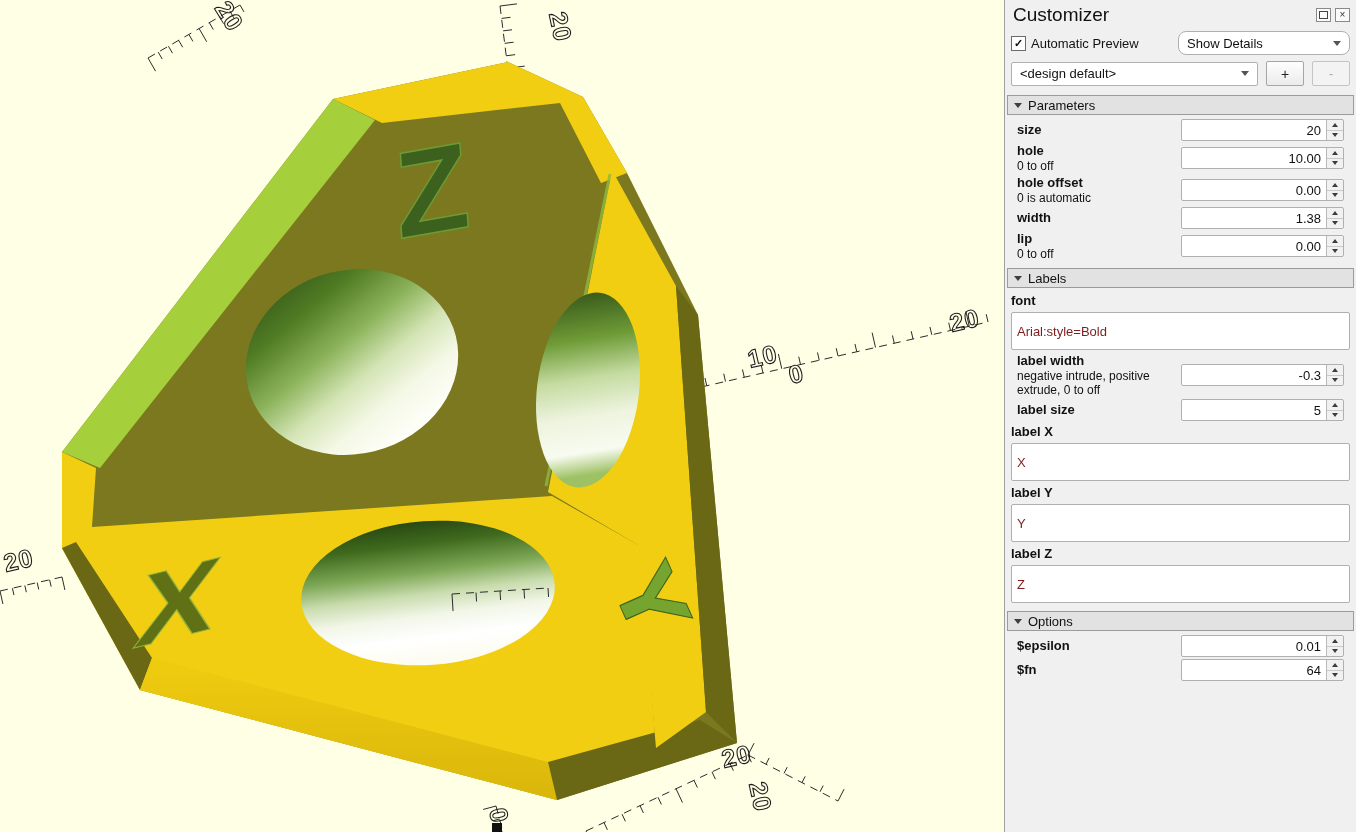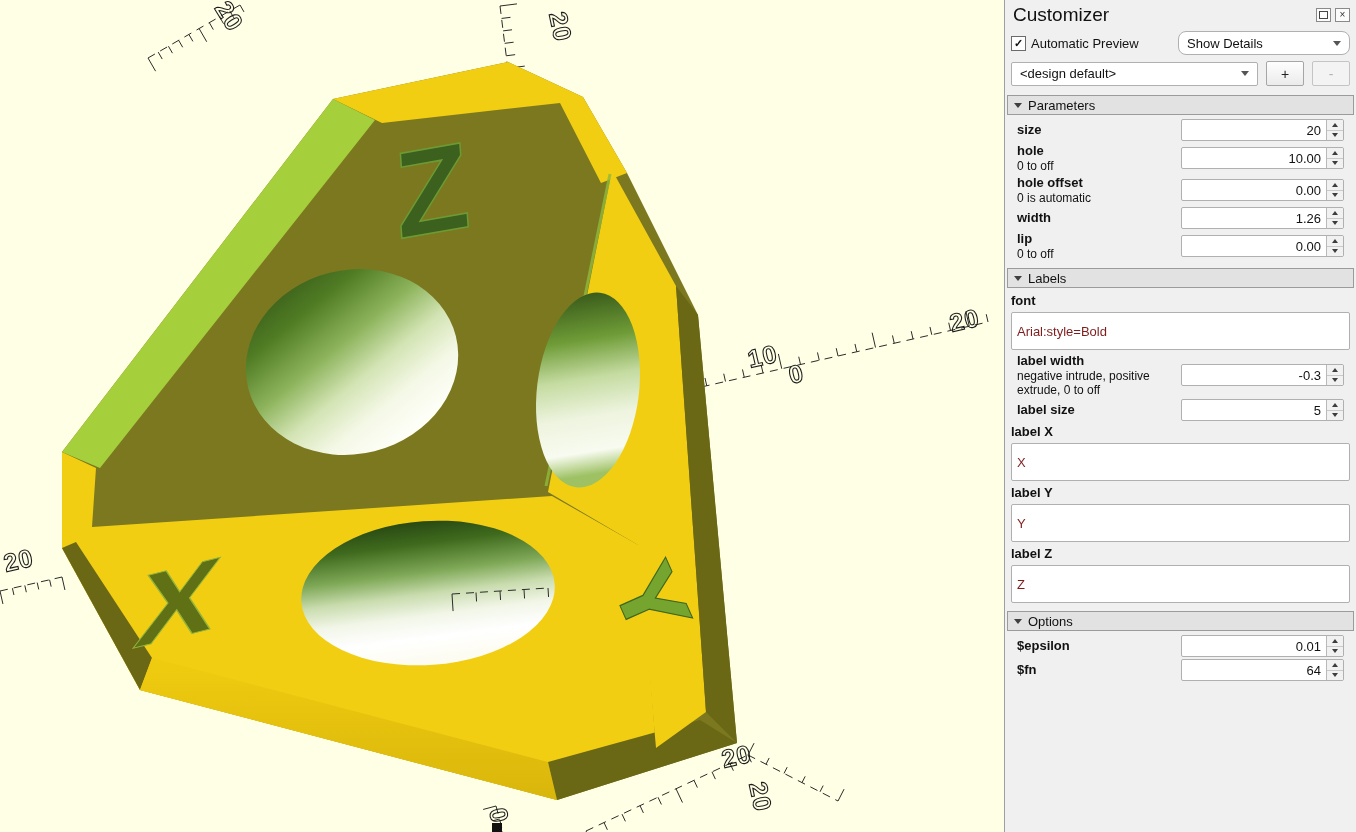--- a/index.html
+++ b/index.html
@@ -281,21 +281,21 @@
               <span class="sb up"></span>
               <span class="sb dn"></span>
             </span>
           </div>
         </div>
         <div class="prow">
           <div class="pl">
             <div class="pname">width</div>
           </div>
           <div class="spin">
-            <span class="sval">1.26</span>
+            <span class="sval">1.38</span>
             <span class="sbtns">
               <span class="sb up"></span>
               <span class="sb dn"></span>
             </span>
           </div>
         </div>
         <div class="prow">
           <div class="pl">
             <div class="pname">lip</div>
             <div class="pdesc">0 to off</div>

